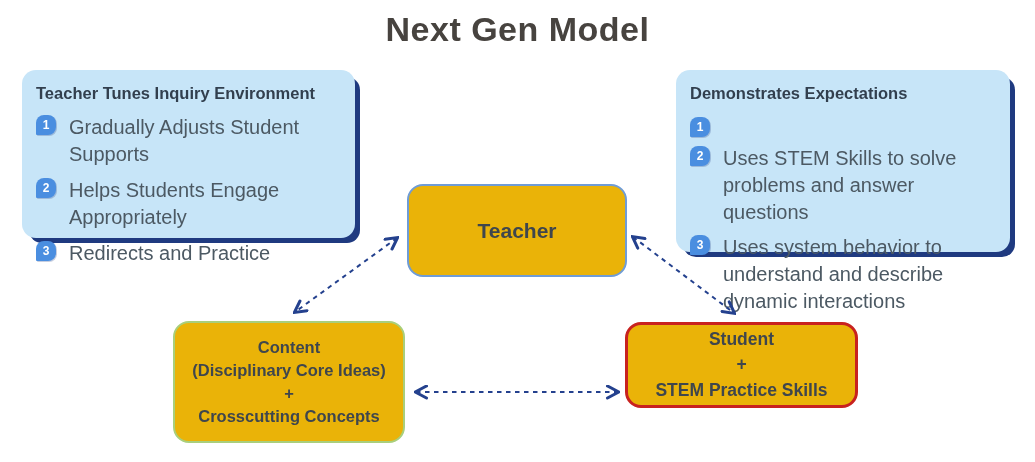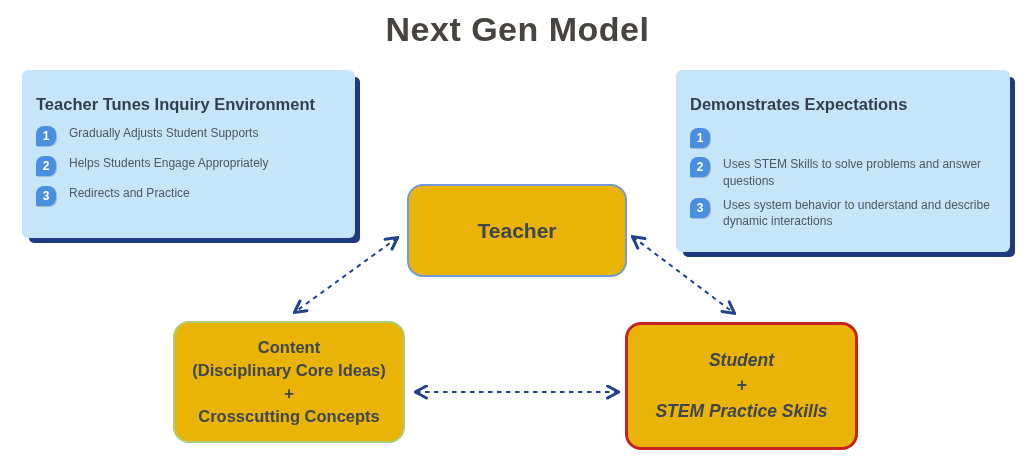--- a/index.html
+++ b/index.html
@@ -24,23 +24,23 @@
     font-weight: bold;
     color: #47433f;
     letter-spacing: 0.5px;
   }
 
   
   .callout {
     position: absolute;
     top: 70px;
     background: #c7e5f8;
-    border-radius: 6px;
+    border-radius: 14px;
     box-shadow: 6px 6px 0 -1px #1f3a80;
-    padding: 24px 14px 12px 14px;
+    padding: 13px 14px 12px 14px;
   }
   .callout-left  { left: 22px;  width: 333px; height: 168px; }
   .callout-right { left: 676px; width: 334px; height: 182px; }
 
   .callout h2 {
     font-size: 16.5px;
     font-weight: bold;
     color: #323f4e;
     line-height: 1.3;
     margin-bottom: 10px;
@@ -65,21 +65,21 @@
     font-weight: bold;
     border-radius: 8px 8px 8px 1px;
     display: flex;
     align-items: center;
     justify-content: center;
     margin-top: 1px;
     box-shadow: 1px 1px 0 rgba(31,58,128,0.25);
   }
 
   .item-text {
-    font-size: 12px;
+    font-size: 20px;
     color: #4c5963;
     line-height: 1.35;
   }
 
   
   .node {
     position: absolute;
     background: #eab308;
     display: flex;
     flex-direction: column;
@@ -96,26 +96,25 @@
     font-size: 21px;
   }
   .node-content {
     left: 173px; top: 321px; width: 232px; height: 122px;
     border: 2.5px solid #a9cf7c;
     border-radius: 16px;
     font-size: 16.5px;
     line-height: 1.4;
   }
   .node-student {
-    left: 625px; top: 322px; width: 233px; height: 128px;
+    left: 625px; top: 322px; width: 233px; height: 86px;
     border: 3px solid #c8221f;
     border-radius: 16px;
     font-size: 17.5px;
     line-height: 1.45;
-    font-style: italic;
   }
 
   .connectors {
     position: absolute;
     left: 0; top: 0;
     width: 1035px;
     height: 462px;
     pointer-events: none;
   }
 </style>

